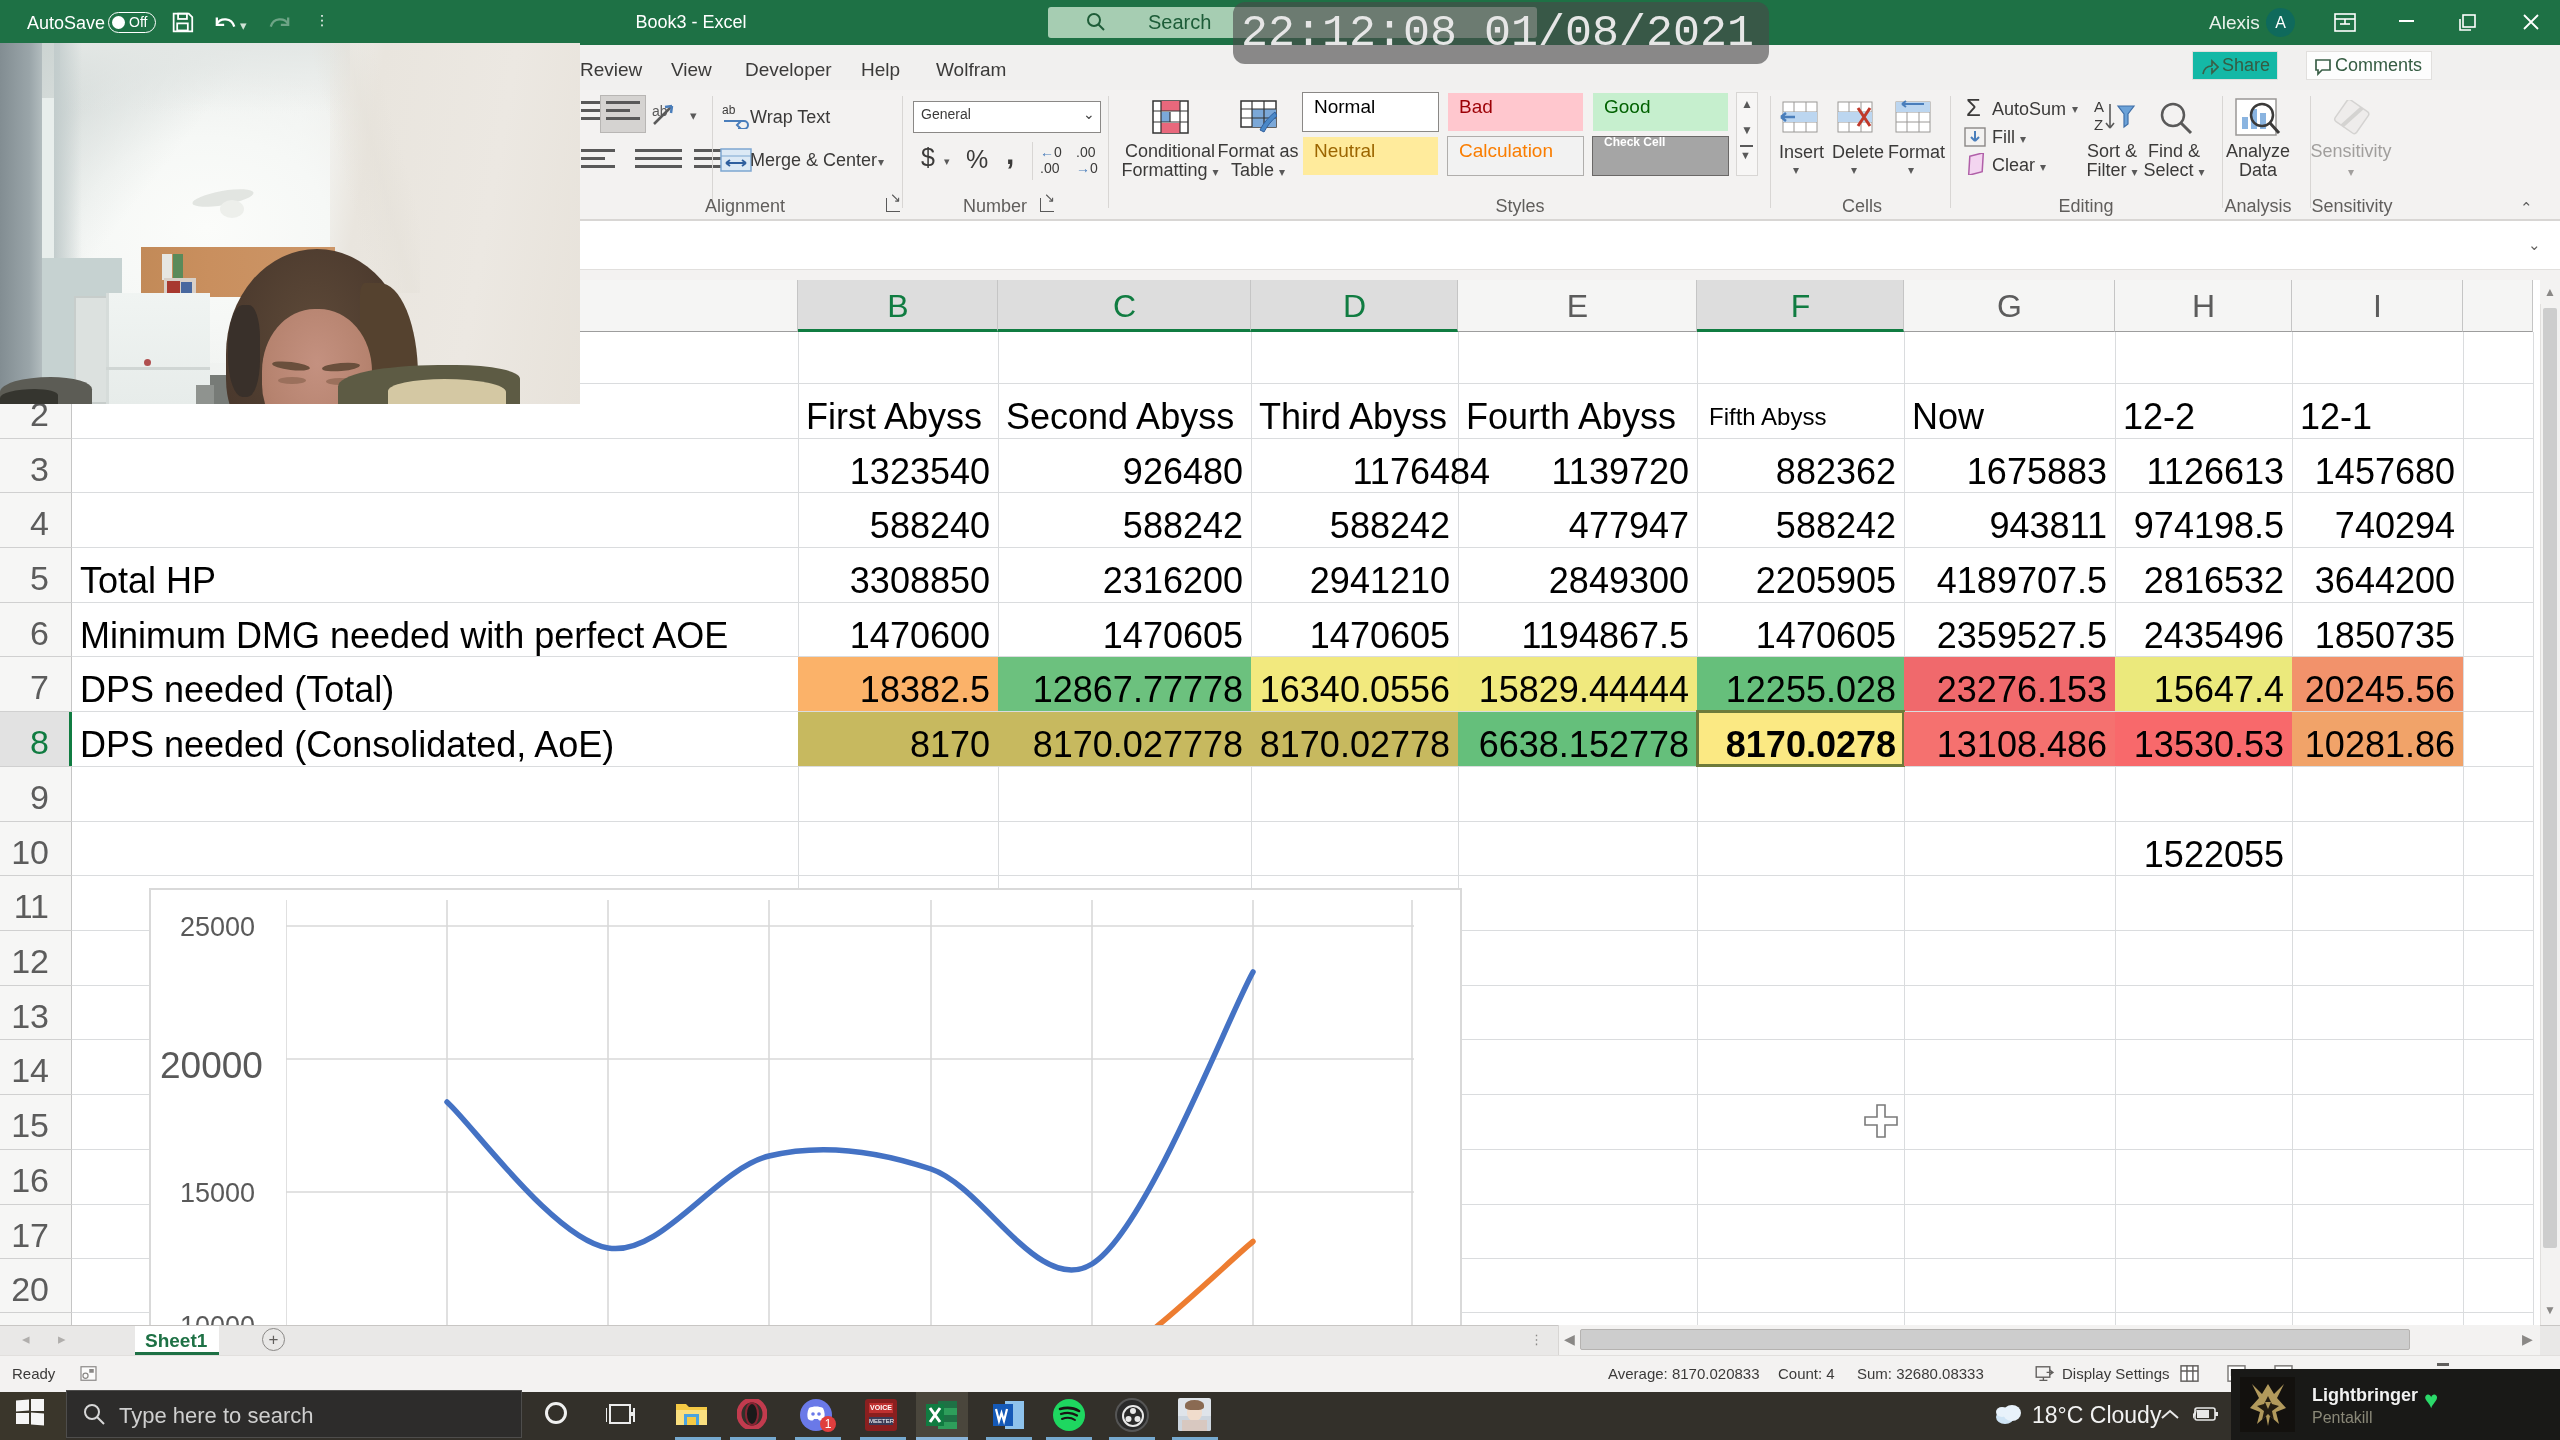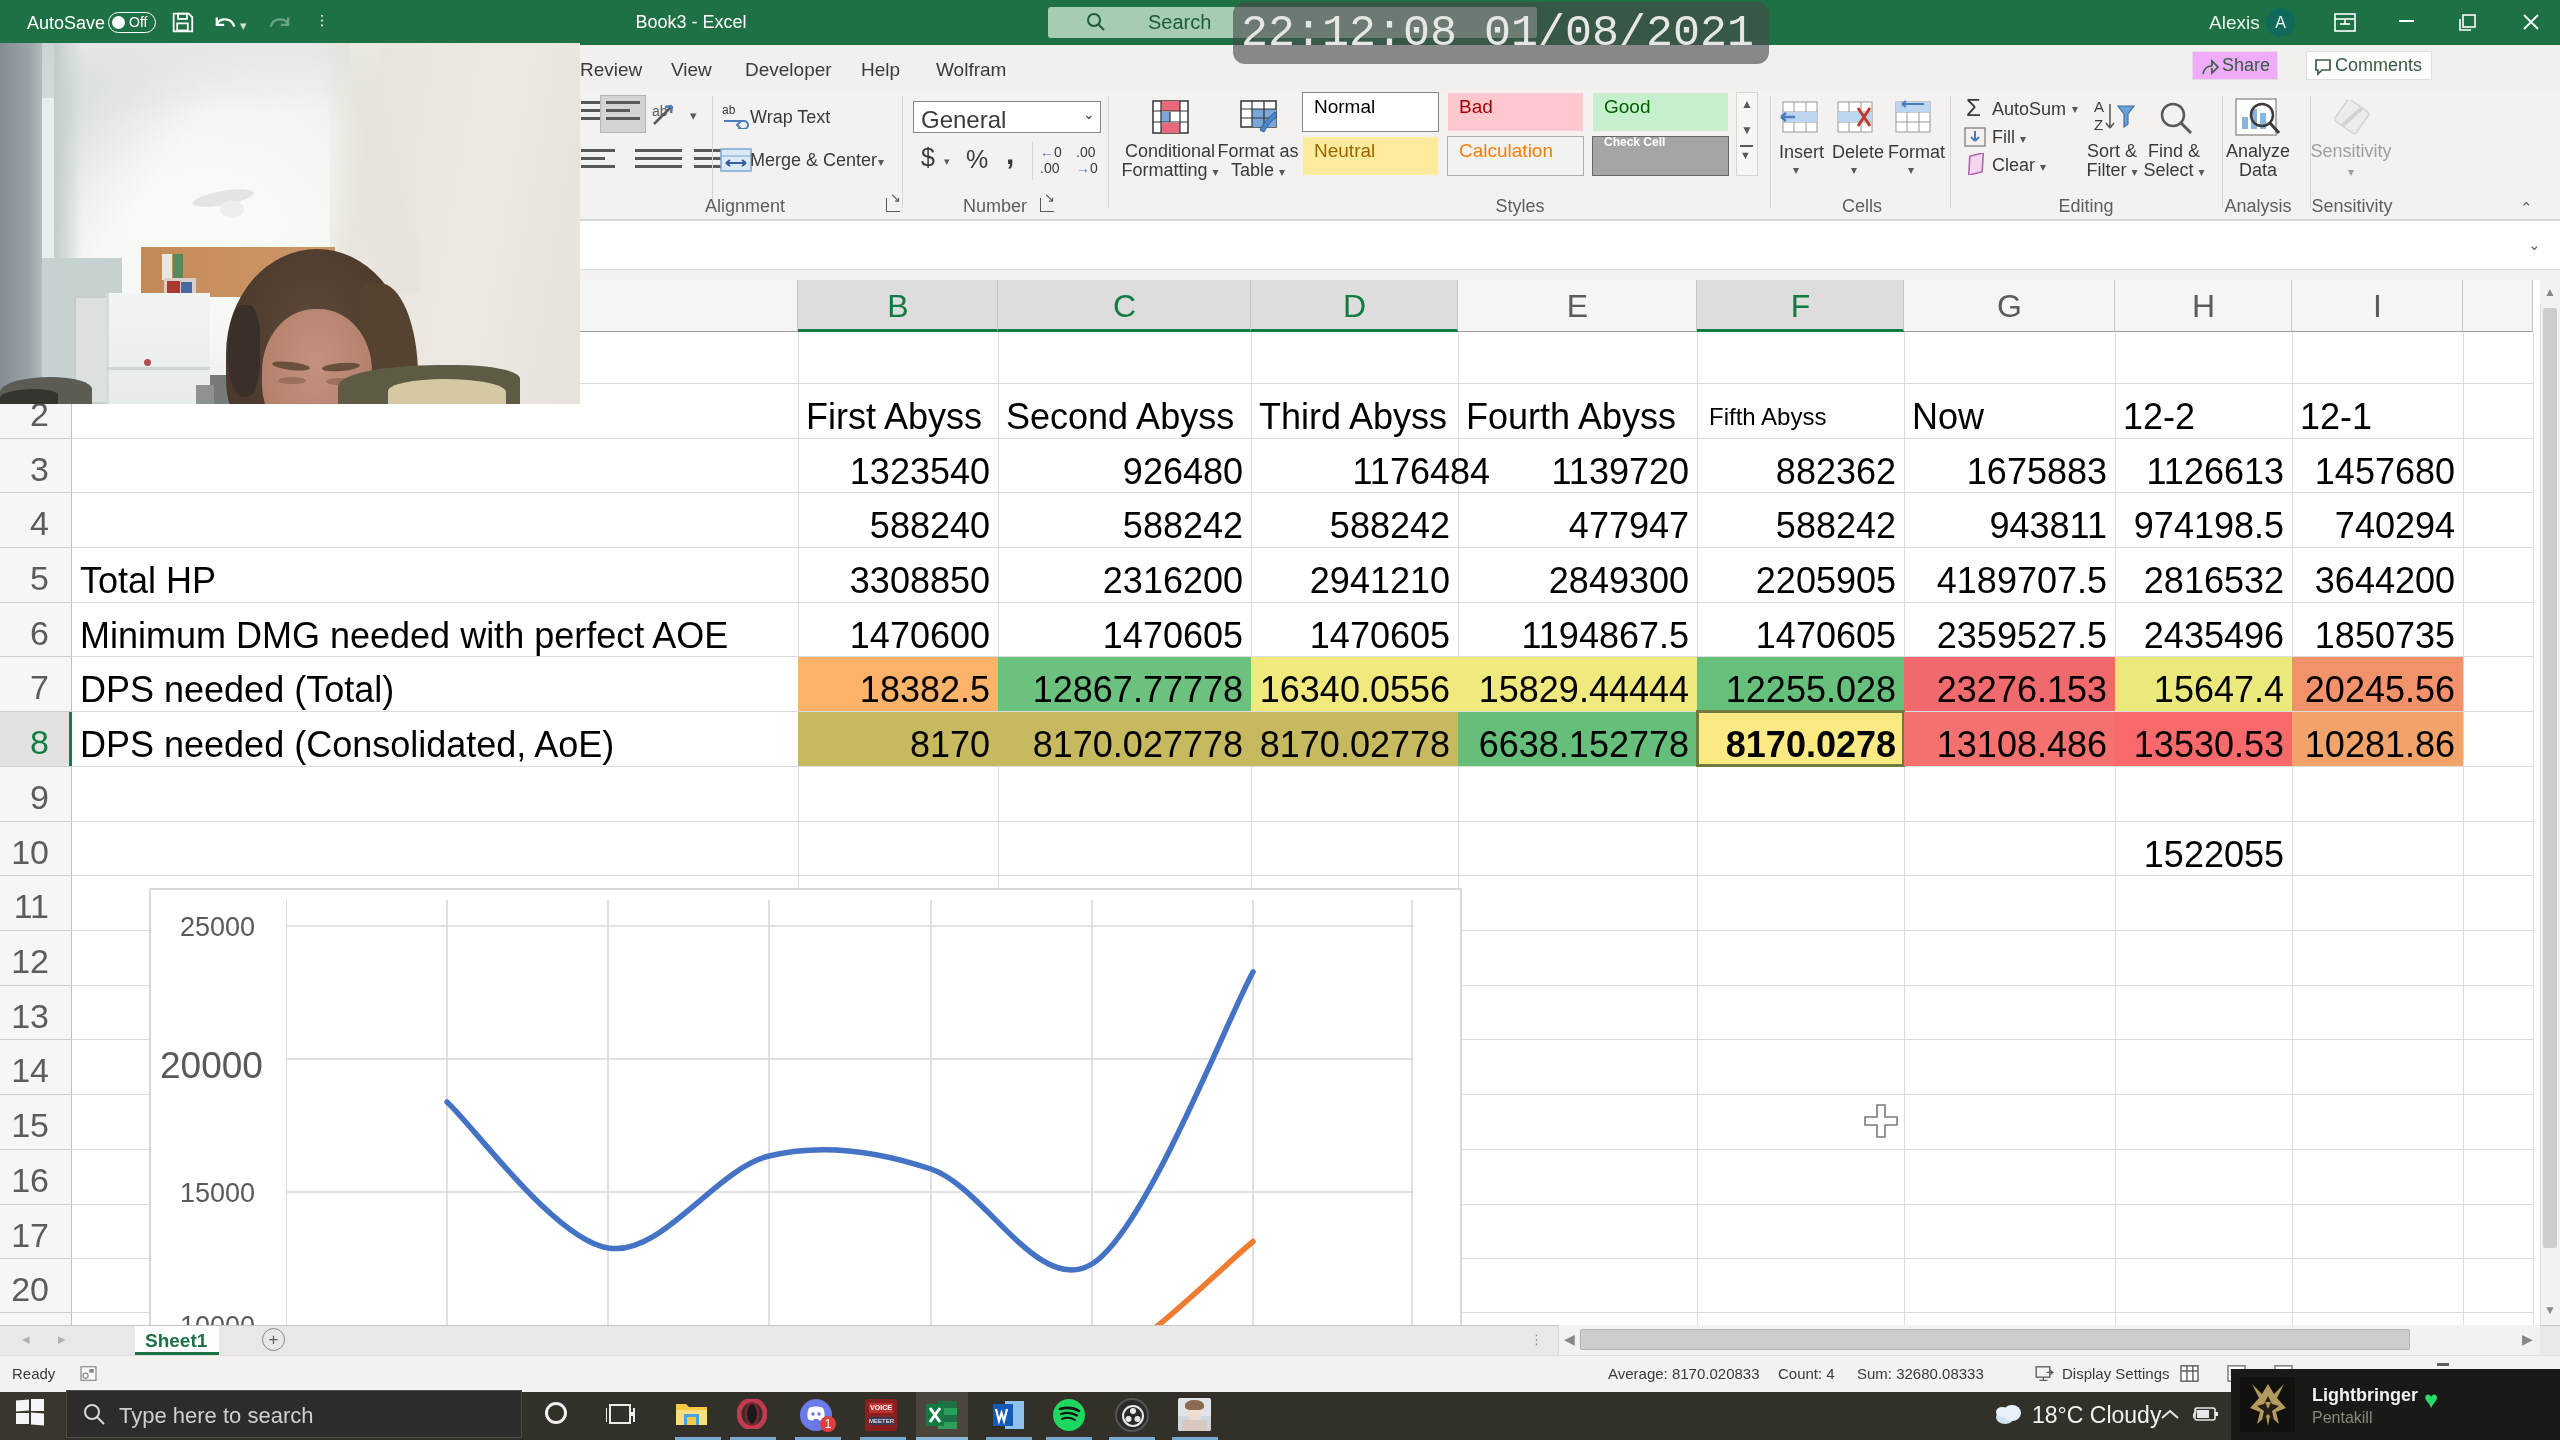--- a/index.html
+++ b/index.html
@@ -61,21 +61,21 @@
     <path d="M1 1 L15 15 M15 1 L1 15" stroke="#fff" stroke-width="1.8"></path>
   </svg>
 
 <div class="a" style="left:0;top:45px;width:2560px;height:45px;background:#f1f0ef;"></div>
 <div class="a" style="left:580px;top:59px;color:#3b3a39;font-size:19px;">Review</div>
 <div class="a" style="left:671px;top:59px;color:#3b3a39;font-size:19px;">View</div>
 <div class="a" style="left:745px;top:59px;color:#3b3a39;font-size:19px;">Developer</div>
 <div class="a" style="left:861px;top:59px;color:#3b3a39;font-size:19px;">Help</div>
 <div class="a" style="left:936px;top:59px;color:#3b3a39;font-size:19px;">Wolfram</div>
 
-<div class="a" style="left:2192px;top:51px;width:86px;height:29px;background:#f0abfc;border:1px solid #e1dfdd;">
+<div class="a" style="left:2192px;top:51px;width:86px;height:29px;background:#14b8a6;border:1px solid #e1dfdd;">
  <svg class="a" style="left:8px;top:6px;" width="18" height="18" viewBox="0 0 18 18">
       <path d="M2 16 C3 10, 7 8, 11 8 M11 8 V3 L17 9 L11 15 V10" fill="none" stroke="#3a5f47" stroke-width="1.7"></path>
     </svg>
  <div class="a" style="left:29px;top:3px;color:#355c42;font-size:18px;">Share</div>
 </div>
 <div class="a" style="left:2306px;top:51px;width:126px;height:29px;background:#fdfdfd;border:1px solid #e1dfdd;">
  <svg class="a" style="left:7px;top:6px;" width="18" height="18" viewBox="0 0 18 18">
       <path d="M2 2 h14 v10 h-8 l-4 4 v-4 h-2 z" fill="none" stroke="#3a5f47" stroke-width="1.7"></path>
     </svg>
  <div class="a" style="left:28px;top:3px;color:#355c42;font-size:18px;">Comments</div>
@@ -131,21 +131,21 @@
 <svg class="a" style="left:720px;top:146px;" width="32" height="28" viewBox="0 0 32 28">
     <rect x="1" y="3" width="30" height="22" fill="#dce9f5" stroke="#7da7d1" stroke-width="1.5"></rect>
     <line x1="1" y1="10" x2="31" y2="10" stroke="#7da7d1"></line>
     <path d="M6 17 h20 M6 17 l4 -3 M6 17 l4 3 M26 17 l-4 -3 M26 17 l-4 3" stroke="#2f5f9e" stroke-width="1.8" fill="none"></path>
   </svg>
 <div class="a" style="left:750px;top:150px;color:#3b3a39;font-size:18px;">Merge &amp; Center</div>
 <div class="a" style="left:878px;top:155px;color:#595959;font-size:12px;">▾</div>
 <div class="a" style="left:902px;top:96px;width:1px;height:112px;background:#d8d6d4;"></div>
 
 <div class="a" style="left:913px;top:101px;width:188px;height:32px;background:#fff;border:1px solid #8a8886;"></div>
-<div class="a" style="left:921px;top:106px;color:#3b3a39;font-size:24px;">General</div>
+<div class="a" style="left:921px;top:106px;color:#3b3a39;font-size:14px;">General</div>
 <div class="a" style="left:1083px;top:106px;color:#444;font-size:14px;">⌄</div>
 <div class="a" style="left:921px;top:143px;color:#3b3a39;font-size:25px;">$</div>
 <div class="a" style="left:944px;top:155px;color:#595959;font-size:11px;">▾</div>
 <div class="a" style="left:966px;top:145px;color:#3b3a39;font-size:25px;">%</div>
 <div class="a" style="left:1006px;top:137px;color:#3b3a39;font-size:30px;font-weight:bold;">,</div>
 <div class="a" style="left:1032px;top:142px;width:1px;height:38px;background:#d8d6d4;"></div>
 <div class="a" style="left:1040px;top:144px;color:#3b3a39;font-size:14px;"><span style="color:#4a7ebb;">←</span>0<br>.00</div>
 <div class="a" style="left:1076px;top:144px;color:#3b3a39;font-size:14px;">.00<br><span style="color:#4a7ebb;">→</span>0</div>
 <div class="a" style="left:1108px;top:96px;width:1px;height:112px;background:#d8d6d4;"></div>
 

